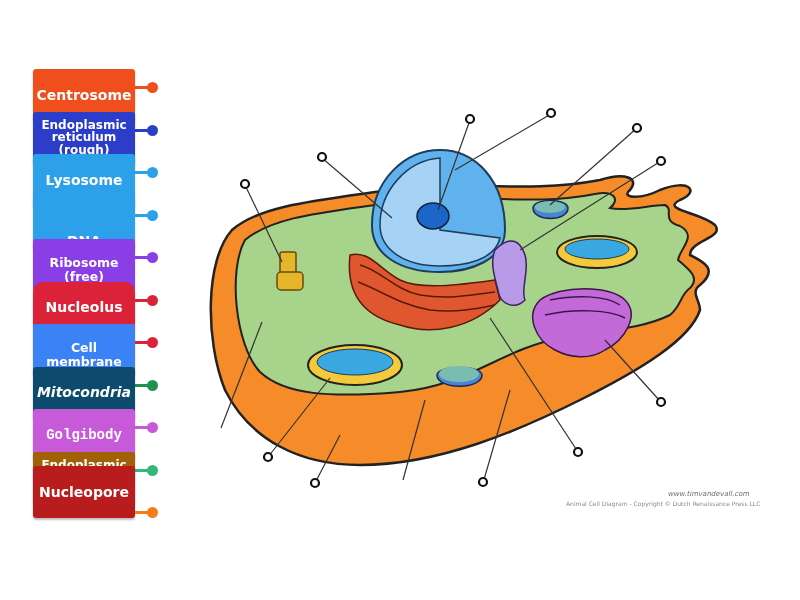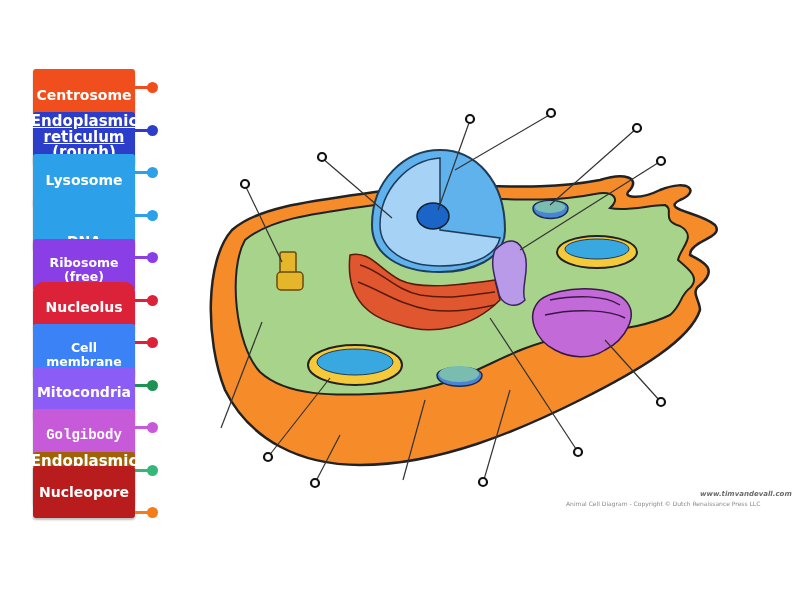--- a/index.html
+++ b/index.html
@@ -7,26 +7,26 @@
   .label {
     position:absolute; left:33px; width:102px; height:52px;
     border-radius:3px; color:#fff; font-weight:bold;
     display:flex; align-items:center; justify-content:center; text-align:center;
     box-shadow: 0 2px 2px rgba(0,0,0,0.25);
     cursor:grab; box-sizing:border-box; padding:0 2px;
   }
   .label .txt { line-height:1.05; }
   .label.big .txt { font-size:14px; }
   .label.med .txt { font-size:12.5px;margin-top:9px; }
-  .label.small .txt { font-size:15px;text-decoration:underline; }
+  .label.small .txt { font-size:12px; }
   .connector { position:absolute; left:135px; height:3px; width:14px; }
   .dot { position:absolute; left:147px; width:11px; height:11px; border-radius:50%; }
   #diagram { position:absolute; left:0; top:0; }
   .credit { position:absolute; left:566px; font-size:6px; color:#8a8a8a; white-space:nowrap; }
-  .credit.url { left:700px; font-style:italic; font-weight:bold; font-size:7px; color:#6a6a6a; }
+  .credit.url { left:668px; font-style:italic; font-weight:normal; font-size:7px; color:#6a6a6a; }
 </style>
 </head>
 <body>
 
 <div id="labels">
     <div class="label big" style="top: 69px; background: rgb(240, 78, 28);">
       <span class="txt">Centrosome</span>
     </div>
     <div class="connector" style="top: 86px; background: rgb(240, 78, 28);"></div>
     <div class="dot" style="top: 82px; background: rgb(240, 78, 28);"></div>
@@ -53,21 +53,21 @@
     <div class="label big" style="top: 281.5px; background: rgb(220, 34, 56); border-radius: 10px;">
       <span class="txt">Nucleolus</span>
     </div>
     <div class="connector" style="top: 298.5px; background: rgb(220, 34, 56);"></div>
     <div class="dot" style="top: 294.5px; background: rgb(220, 34, 56);"></div>
     <div class="label med" style="top: 324px; background: #3b82f6;">
       <span class="txt">Cell membrane</span>
     </div>
     <div class="connector" style="top: 341px; background: rgb(220, 34, 56);"></div>
     <div class="dot" style="top: 337px; background: rgb(220, 34, 56);"></div>
-    <div class="label big" style="top: 366.5px; background: #8b5cf6;">
+    <div class="label big" style="top: 366.5px; background: #0c4a6e; font-style: italic;">
       <span class="txt">Mitocondria</span>
     </div>
     <div class="connector" style="top: 383.5px; background: rgb(31, 145, 82);"></div>
     <div class="dot" style="top: 379.5px; background: rgb(31, 145, 82);"></div>
     <div class="label big" style="top: 409px; background: rgb(198, 90, 216); font-family: Liberation Mono, monospace;">
       <span class="txt">Golgibody</span>
     </div>
     <div class="connector" style="top: 426px; background: rgb(198, 90, 216);"></div>
     <div class="dot" style="top: 422px; background: rgb(198, 90, 216);"></div>
     <div class="label small" style="top: 451.5px; background: #a16207;">

